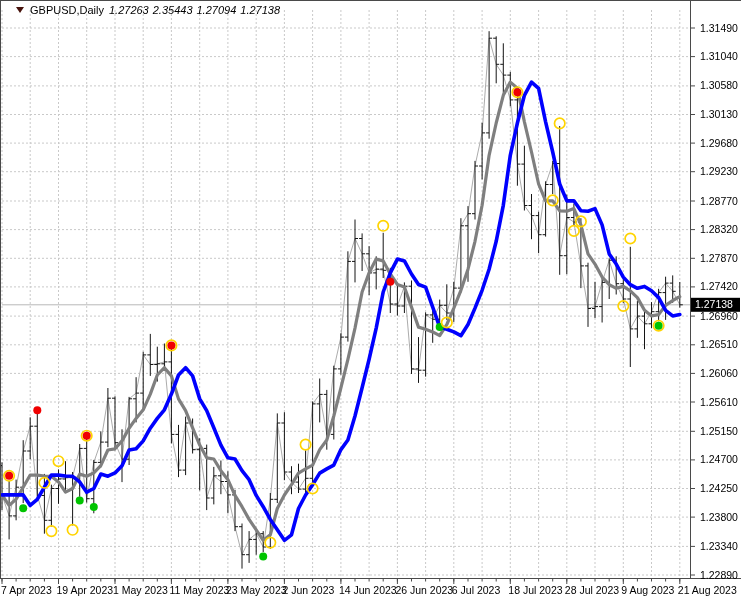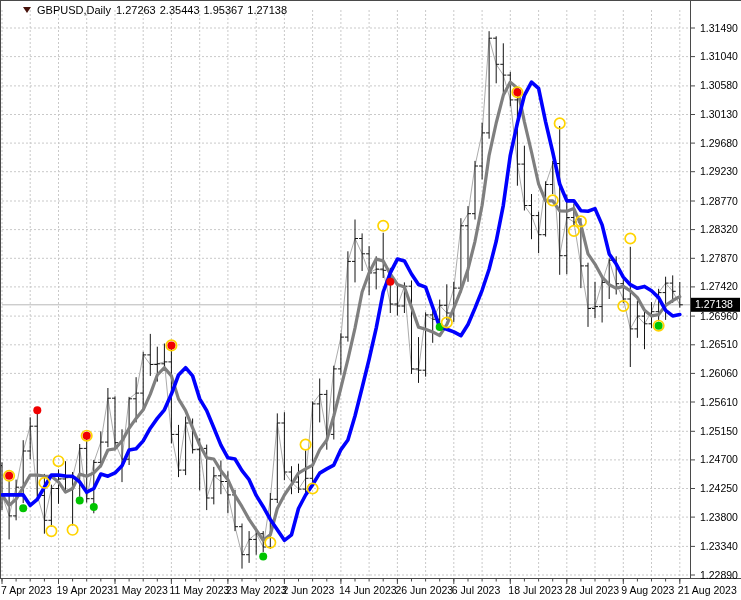--- a/index.html
+++ b/index.html
@@ -1,24 +1,24 @@
 <!DOCTYPE html>
 <html><head>
 <meta charset="utf-8">
 <style>
   html,body{margin:0;padding:0;background:#ffffff;}
   .window{position:relative;width:741px;height:600px;background:#ffffff;overflow:hidden;
           font-family:"Liberation Sans",sans-serif;}
   .chart-svg{position:absolute;left:0;top:0;display:block;}
-  .header{position:absolute;left:23px;top:3px;height:14px;display:flex;align-items:center;
+  .header{position:absolute;left:16px;top:3px;height:14px;display:flex;align-items:center;
           font-size:11px;color:#000;white-space:pre;z-index:5;}
   .tri{width:0;height:0;border-left:4px solid transparent;border-right:4px solid transparent;
        border-top:6px solid #46120b;display:inline-block;margin-right:6px;}
   .hsp{margin-right:5px;}
-  .num{margin-right:4px;}
+  .num{margin-right:4px;font-style:italic;}
   svg text{font-family:"Liberation Sans",sans-serif;}
 </style>
 </head>
 <body>
 
 <div class="window">
   <svg id="chart" class="chart-svg" width="741" height="600" viewBox="0 0 741 600">
       <g>
         <line x1="2" y1="28.0" x2="690" y2="28.0" stroke="#C9C9C9" stroke-width="1" stroke-dasharray="2 2"></line>
         <line x1="2" y1="56.6" x2="690" y2="56.6" stroke="#C9C9C9" stroke-width="1" stroke-dasharray="2 2"></line>
@@ -243,16 +243,16 @@
         <text x="621.3" y="594" font-size="10.5" fill="#000000">9 Aug 2023</text>
         <line x1="679.8" y1="579" x2="679.8" y2="584" stroke="#4A4A4A" stroke-width="1"></line>
         <text x="677.8" y="594" font-size="10.5" fill="#000000">21 Aug 2023</text>
       </g>
     </svg>
   <div class="header">
     <span class="tri"></span>
     <span class="hsp">GBPUSD,Daily</span>
     <span class="num">1.27263</span>
     <span class="num">2.35443</span>
-    <span class="num">1.95367</span>
+    <span class="num">1.27094</span>
     <span class="num">1.27138</span>
   </div>
 </div>
 
 </body></html>

